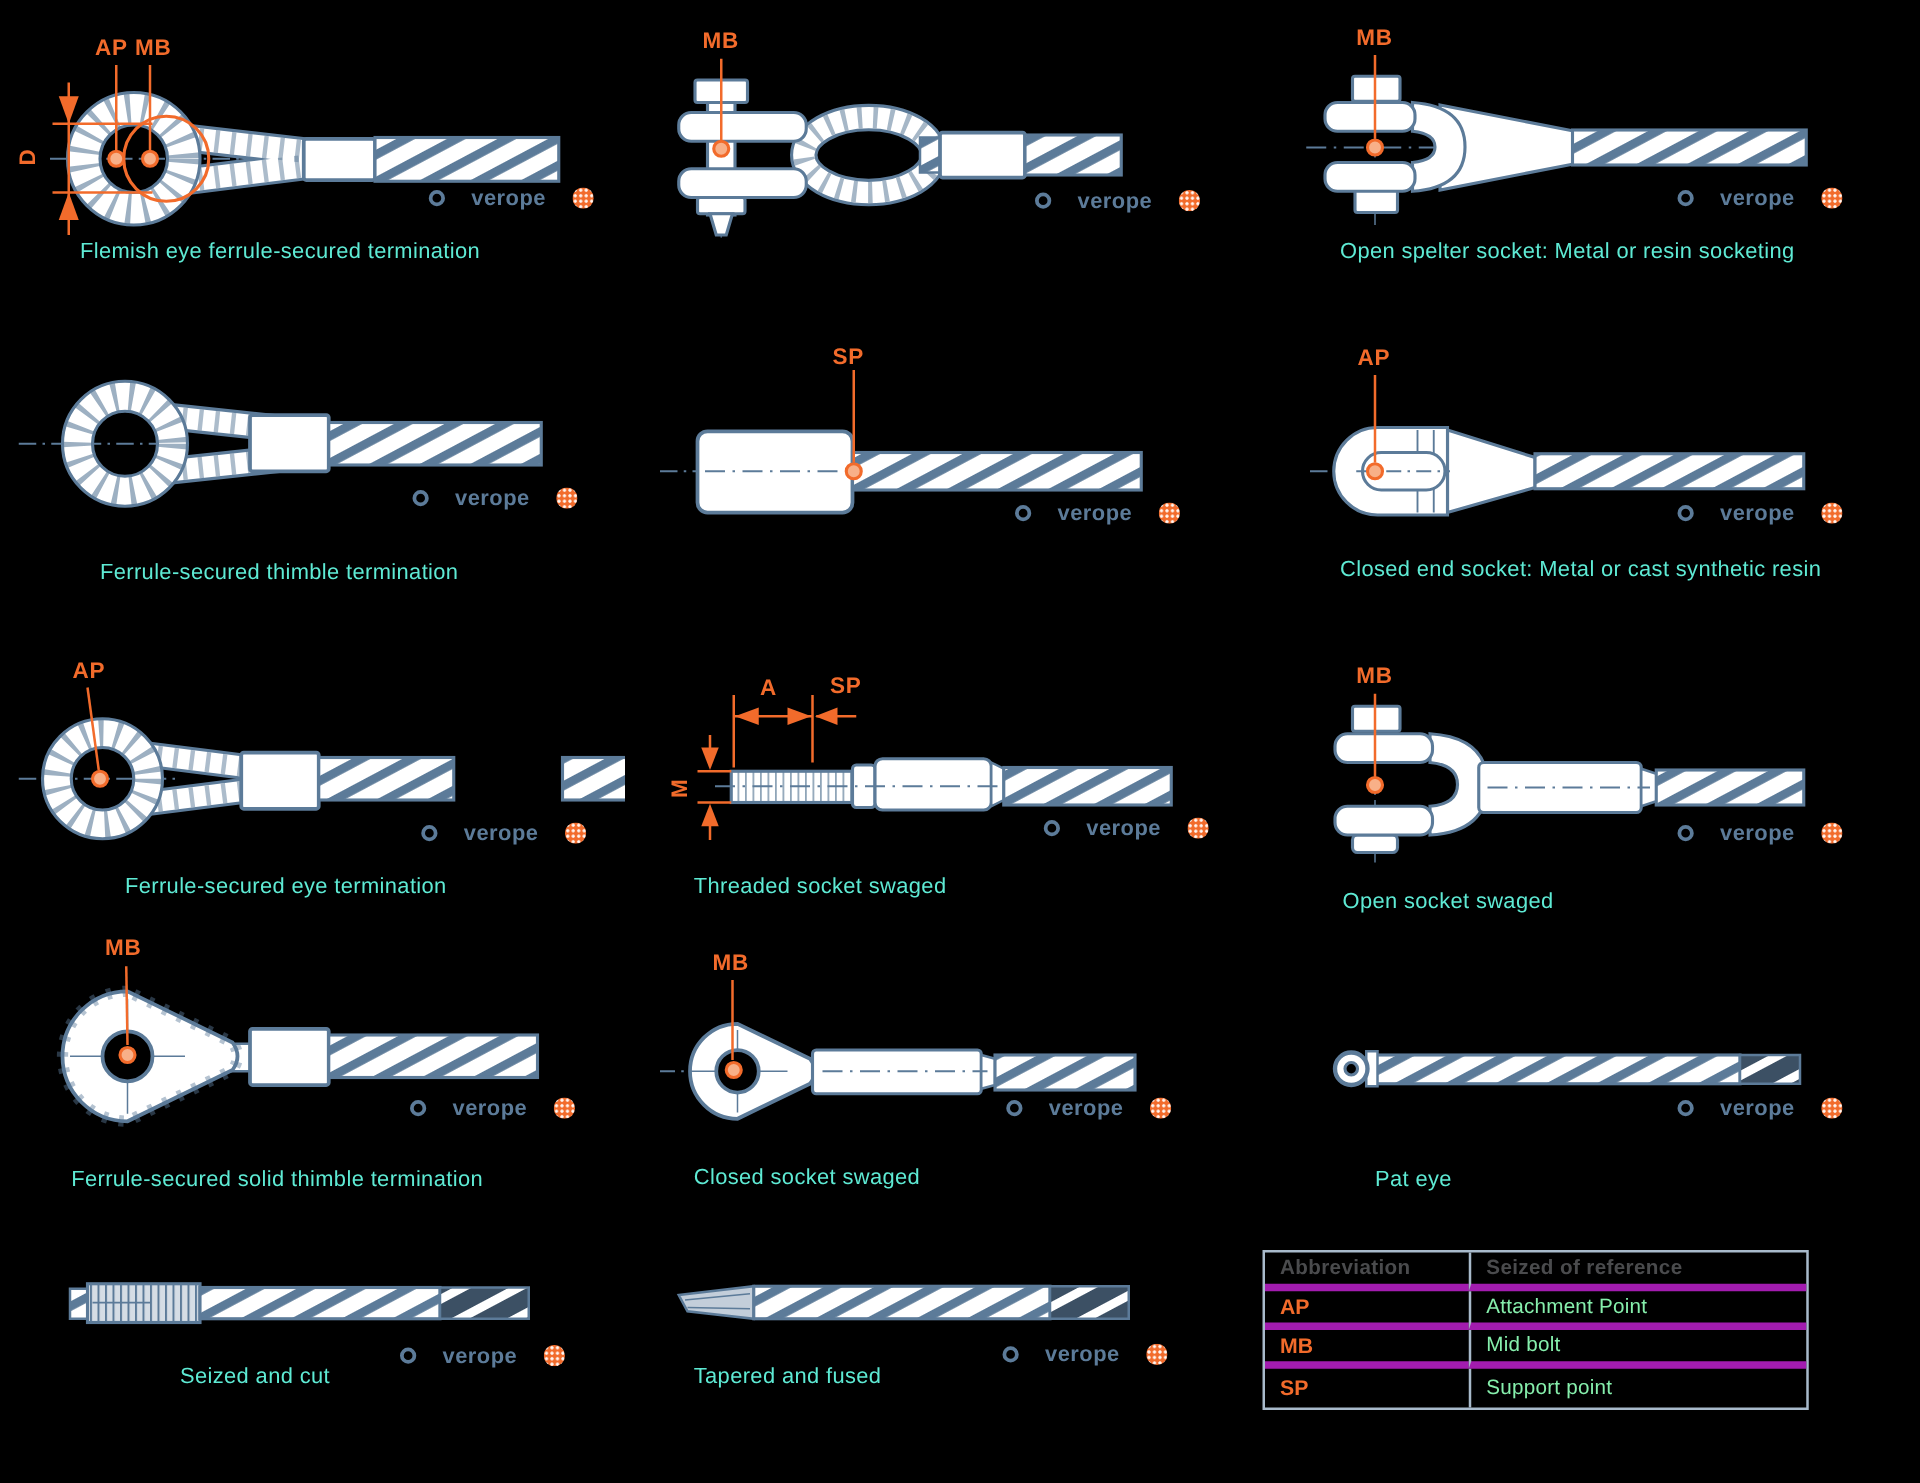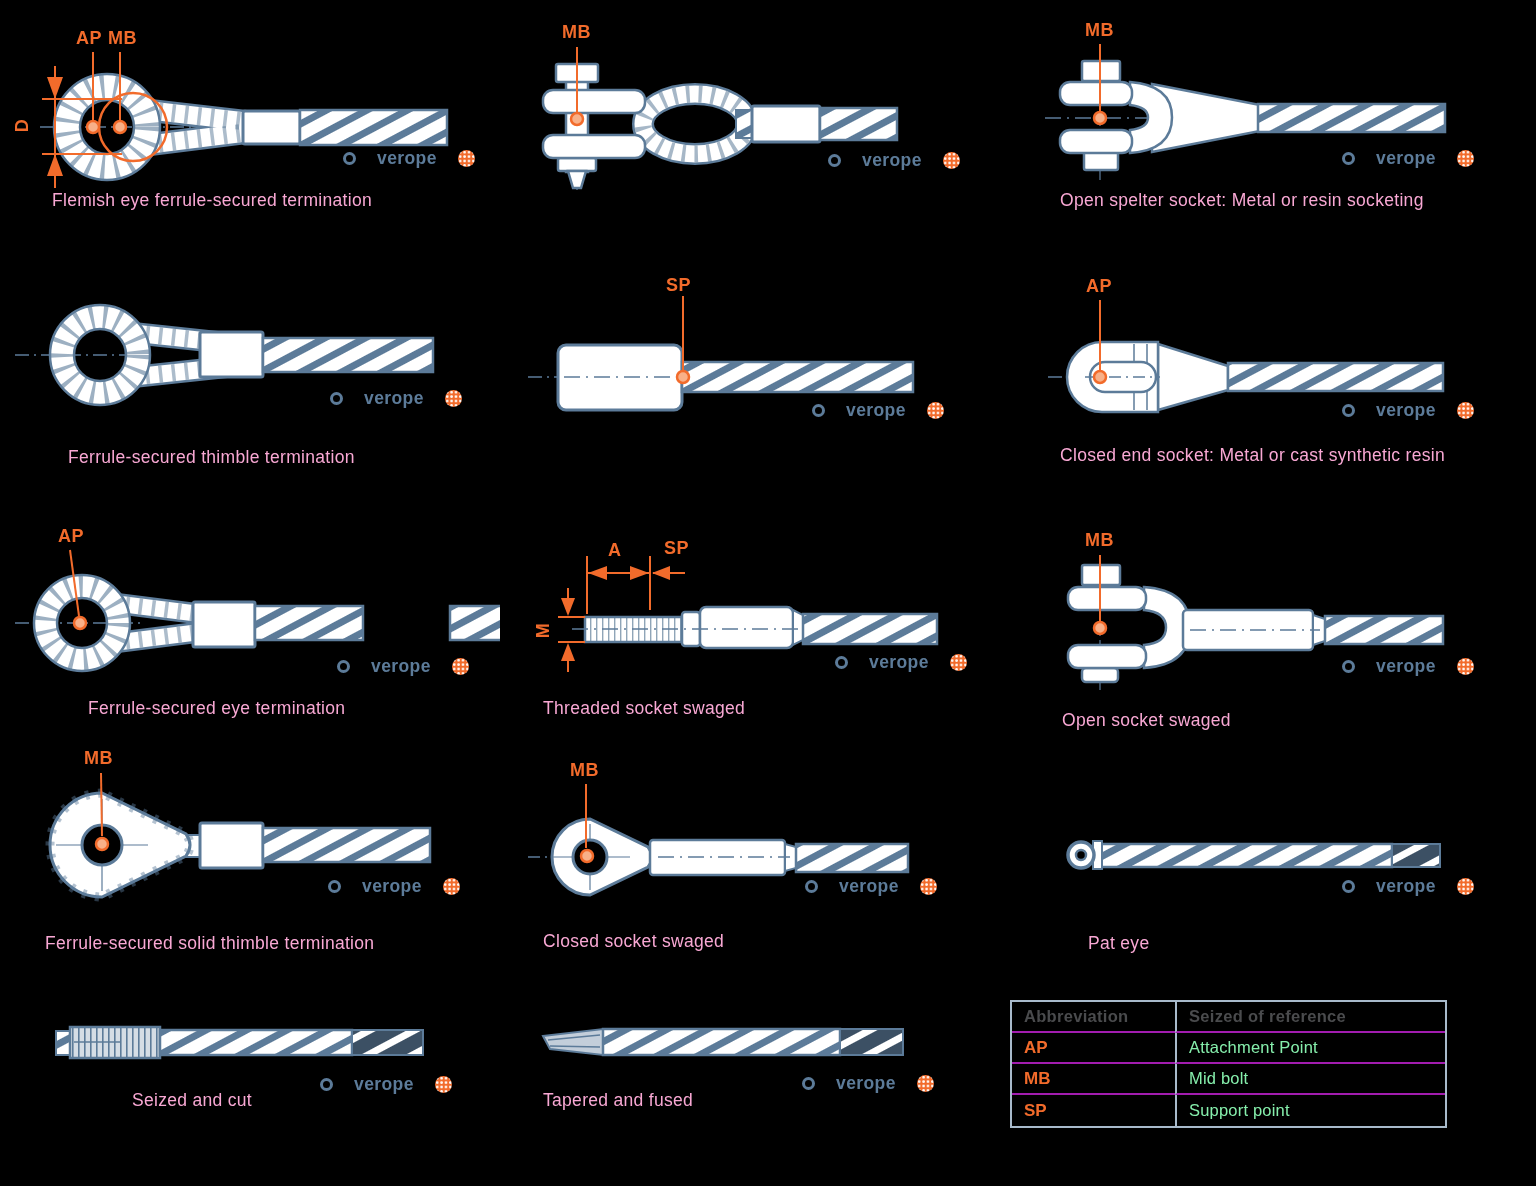--- a/index.html
+++ b/index.html
@@ -1,35 +1,35 @@
 <!DOCTYPE html>
 <html><head>
 <meta charset="utf-8">
 <style>
   html,body{margin:0;padding:0;background:#000;}
   #canvas{position:relative;width:1536px;height:1186px;background:#000;overflow:hidden;
           font-family:"Liberation Sans", sans-serif;}
   .cell{position:absolute;}
   .art{position:absolute;left:0;top:0;}
-  .caption{position:absolute;color:#f9a8d4;font-size:17.5px;letter-spacing:.3px;
-           white-space:nowrap;line-height:25px;}
+  .caption{position:absolute;color:#5eead4;font-size:17.5px;letter-spacing:.3px;
+           white-space:nowrap;line-height:25px;margin-left:12px;}
   .olabel{position:absolute;color:#f26b2b;font-weight:bold;font-size:18px;
           letter-spacing:.6px;white-space:nowrap;}
   .rot{transform:rotate(-90deg);transform-origin:center center;display:inline-block;}
   .logo{position:absolute;display:flex;align-items:center;gap:21px;}
   .logo .donut{width:7px;height:7px;border:3px solid #5c7b99;border-radius:50%;}
   .logo .text{color:#5c7b99;font-weight:bold;font-size:17.5px;letter-spacing:.4px;}
   .logo .ball{width:17px;height:17px;border-radius:50%;
         background-color:#f26b2b;
         background-image:radial-gradient(rgba(255,255,255,.95) 1px, rgba(255,255,255,0) 1.6px);
         background-size:4.4px 4.4px;background-position:0 0;}
   
   .legend{position:absolute;left:1010px;top:1000px;width:433px;
           border:2px solid #a8bacb;display:grid;grid-template-columns:163px 1fr;}
-  .legend div{border-bottom:2px solid #a21caf;height:31px;display:flex;
+  .legend div{border-bottom:6px solid #a21caf;height:31px;display:flex;
           align-items:center;padding-left:12px;box-sizing:border-box;}
   .legend .c2{border-left:2px solid #a8bacb;}
   .legend .last{border-bottom:none;}
   .legend .th{color:#4a4b4d;font-weight:bold;font-size:16.5px;letter-spacing:.3px;}
   .legend .abbr{color:#f26b2b;font-weight:bold;font-size:17px;}
   .legend .ref{color:#86efac;font-size:16.5px;letter-spacing:.2px;}
 </style>
 </head>
 <body>
 

